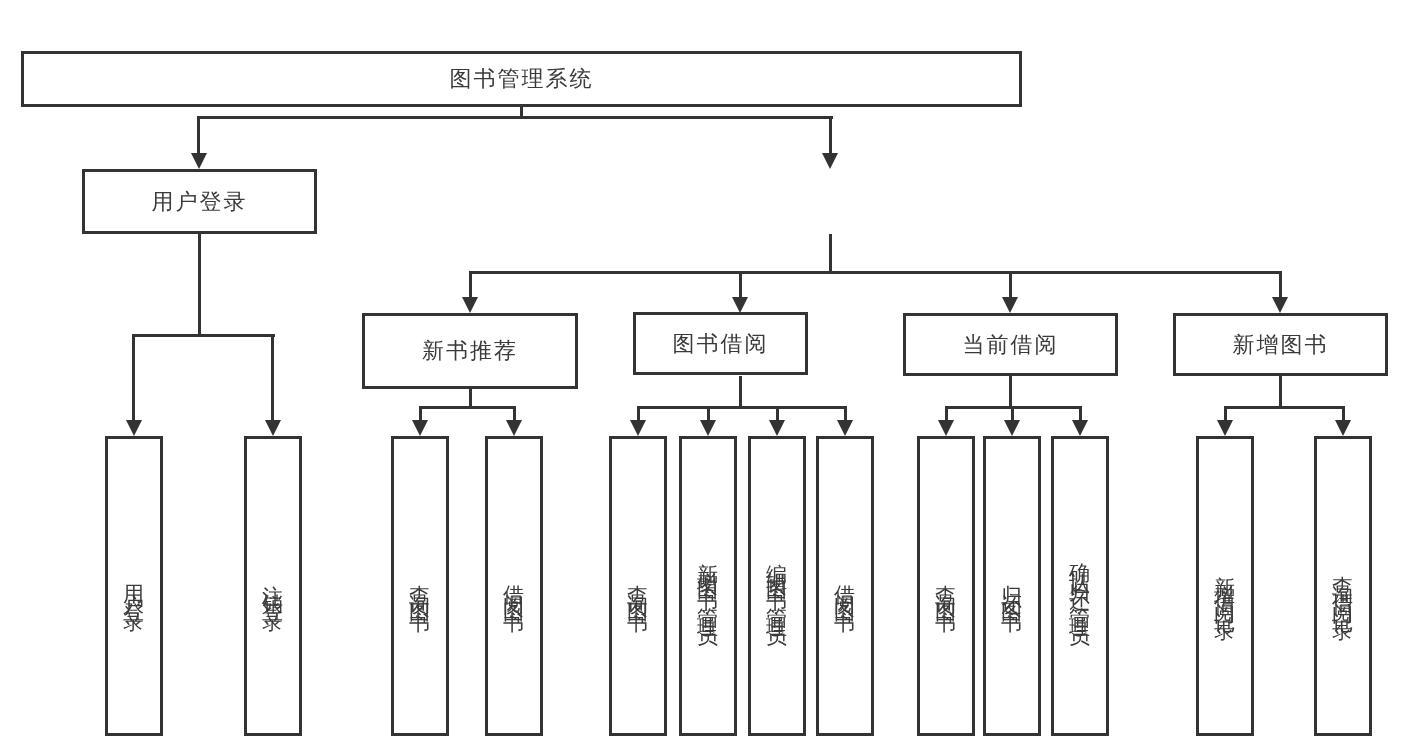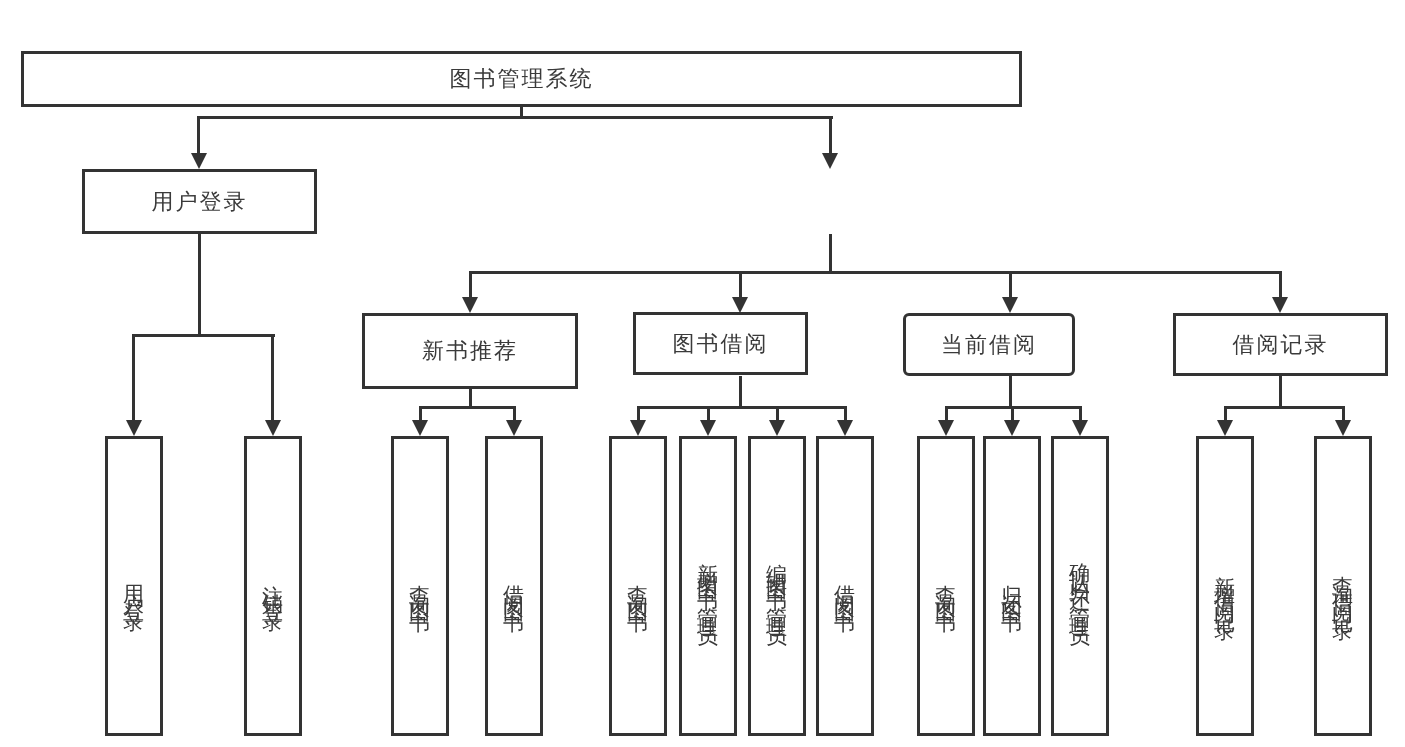--- a/index.html
+++ b/index.html
@@ -138,25 +138,25 @@
   <div class="node" style="left:82px;top:169px;width:235px;height:65px;">
     <span class="hlabel">用户登录</span>
   </div>
 
   <div class="node" style="left:362px;top:313px;width:216px;height:76px;">
     <span class="hlabel">新书推荐</span>
   </div>
   <div class="node" style="left:633px;top:312px;width:175px;height:63px;">
     <span class="hlabel">图书借阅</span>
   </div>
-  <div class="node" style="left:903px;top:313px;width:172px;height:63px;border-radius:6px;">
+  <div class="node" style="left:903px;top:313px;width:215px;height:63px;">
     <span class="hlabel">当前借阅</span>
   </div>
   <div class="node" style="left:1173px;top:313px;width:215px;height:63px;">
-    <span class="hlabel">借阅记录</span>
+    <span class="hlabel">新增图书</span>
   </div>
 
   <div class="vnode" style="left:105px;">
     <span class="vlabel">用户登录</span>
   </div>
   <div class="vnode" style="left:244px;">
     <span class="vlabel">注销登录</span>
   </div>
   <div class="vnode" style="left:391px;">
     <span class="vlabel">查询图书</span>

